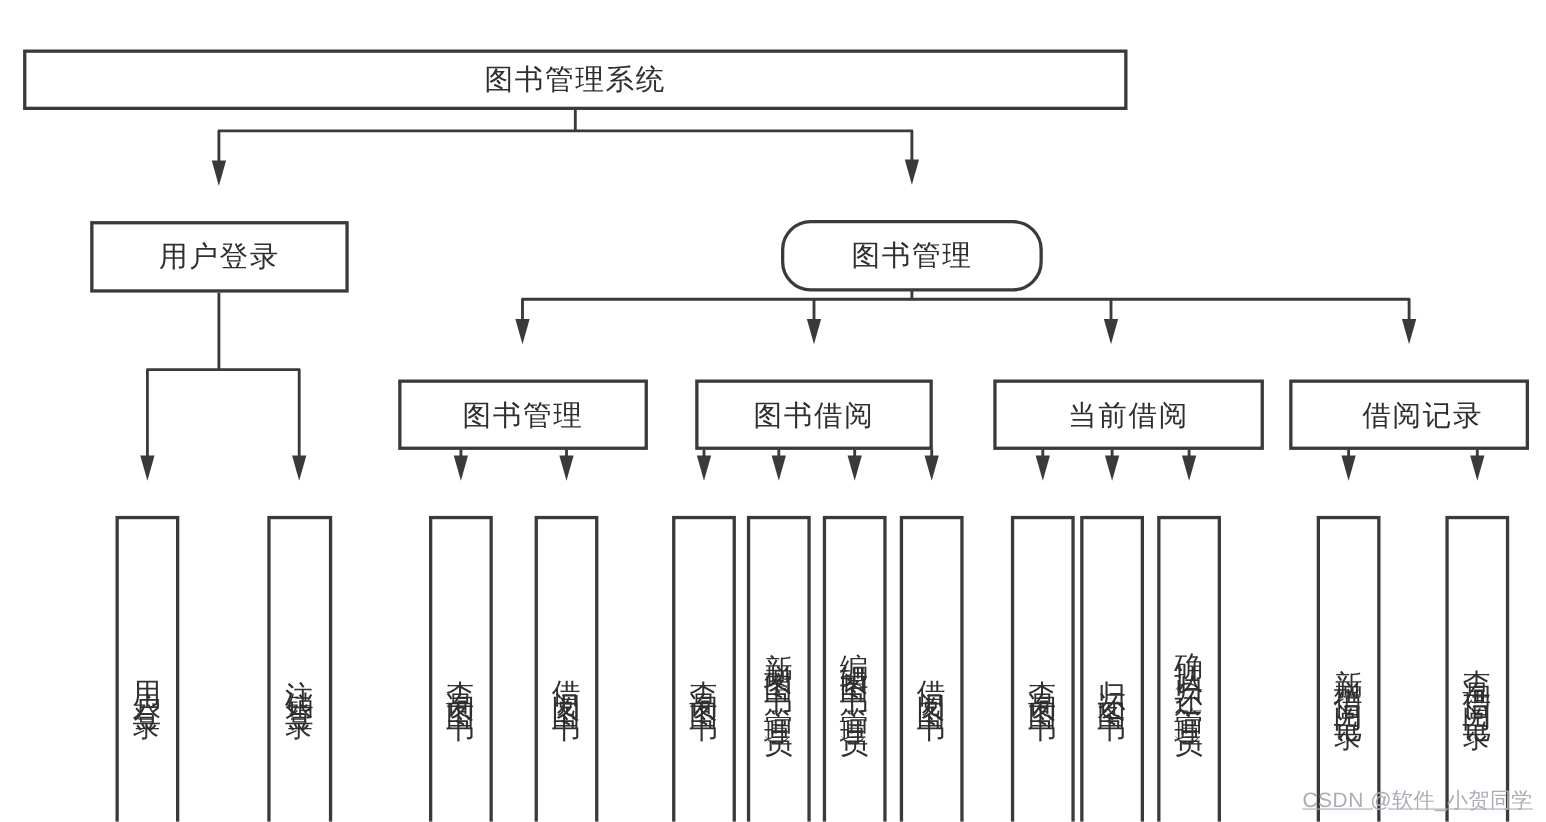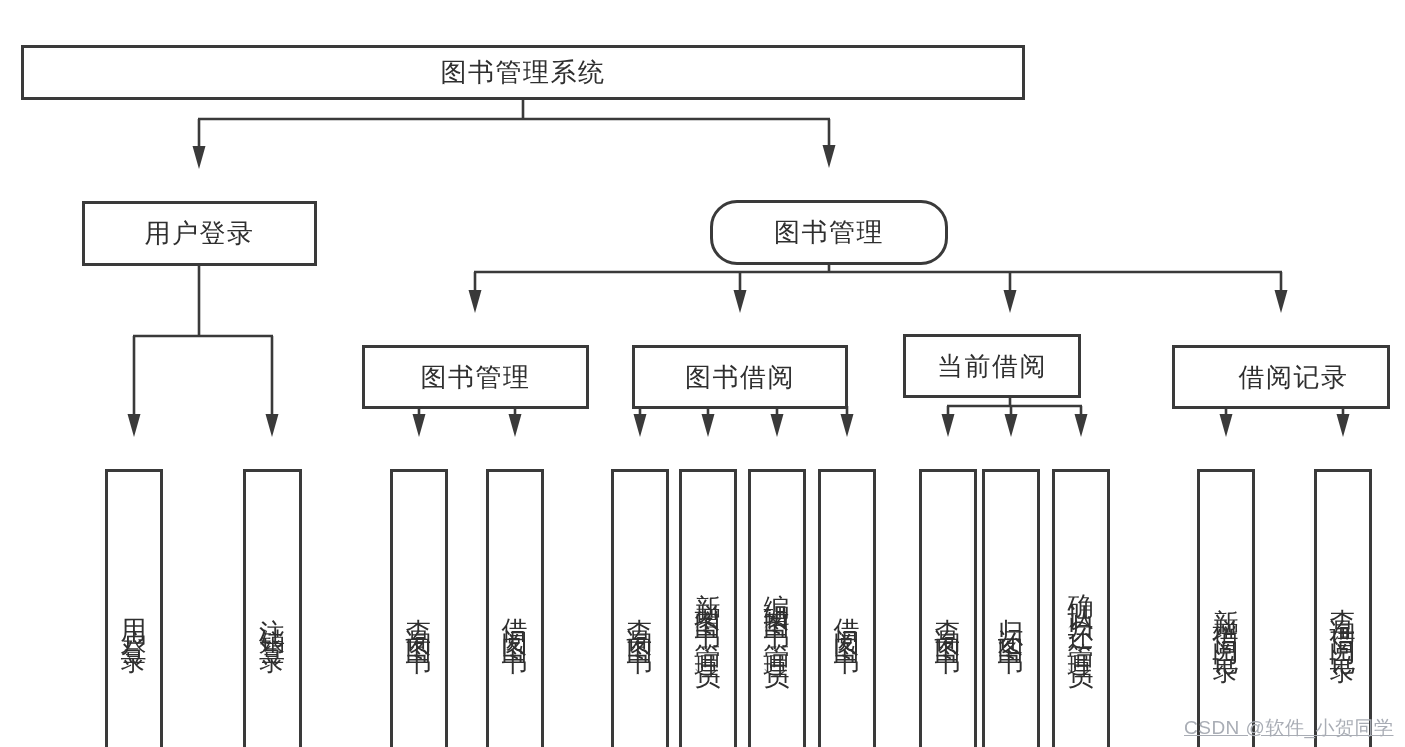--- a/index.html
+++ b/index.html
@@ -124,21 +124,21 @@
     </g>
   </svg>
 
   <div class="node" style="left:21px;top:13px;width:1004px;height:55px;">图书管理系统</div>
 
   <div class="node" style="left:82px;top:169px;width:235px;height:65px;">用户登录</div>
   <div class="node" style="left:710px;top:168px;width:238px;height:65px;border-radius:27px;">图书管理</div>
 
   <div class="node" style="left:362px;top:313px;width:227px;height:64px;">图书管理</div>
   <div class="node" style="left:632px;top:313px;width:216px;height:64px;">图书借阅</div>
-  <div class="node" style="left:903px;top:302px;width:178px;height:64px;">当前借阅</div>
+  <div class="node" style="left:903px;top:313px;width:246px;height:64px;">当前借阅</div>
   <div class="node" style="left:1172px;top:313px;width:218px;height:64px;padding-left:25px;">借阅记录</div>
 
   <div class="node leaf" style="left:105px;top:437px;width:58px;height:298px;">用户登录</div>
   <div class="node leaf" style="left:243px;top:437px;width:59px;height:298px;">注销登录</div>
 
   <div class="node leaf" style="left:390px;top:437px;width:58px;height:298px;">查询图书</div>
   <div class="node leaf" style="left:486px;top:437px;width:58px;height:298px;">借阅图书</div>
 
   <div class="node leaf" style="left:611px;top:437px;width:58px;height:298px;">查询图书</div>
   <div class="node leaf" style="left:679px;top:437px;width:58px;height:298px;">新增图书（管理员）</div>

